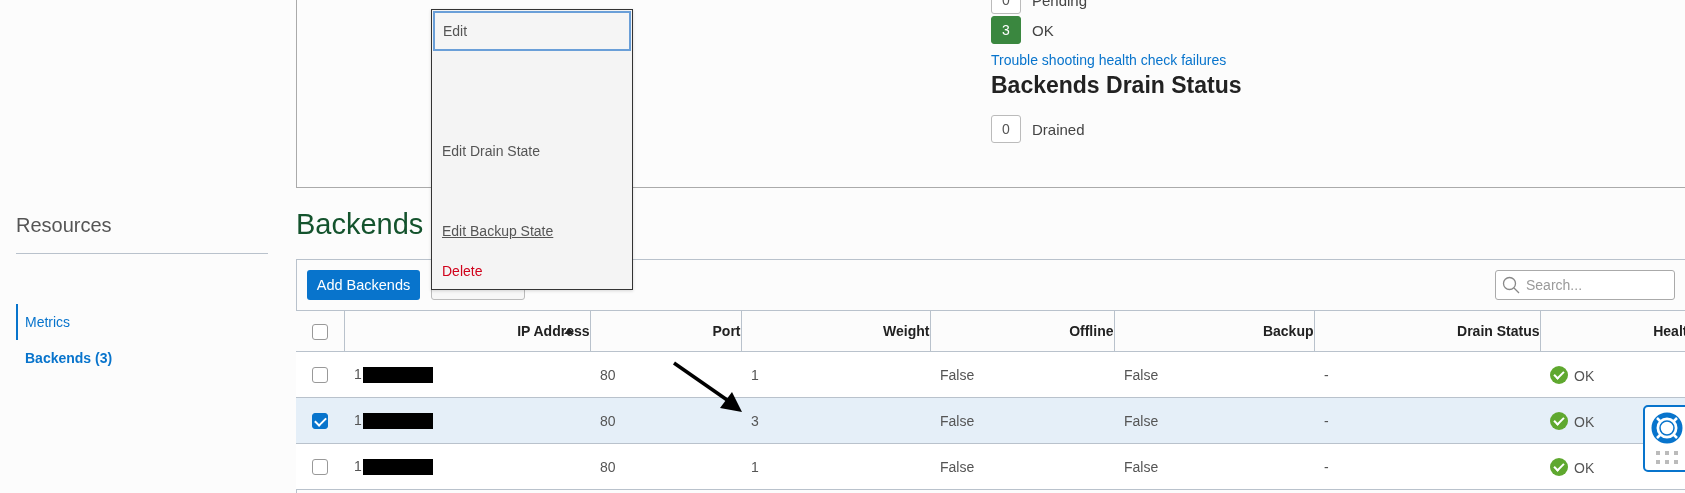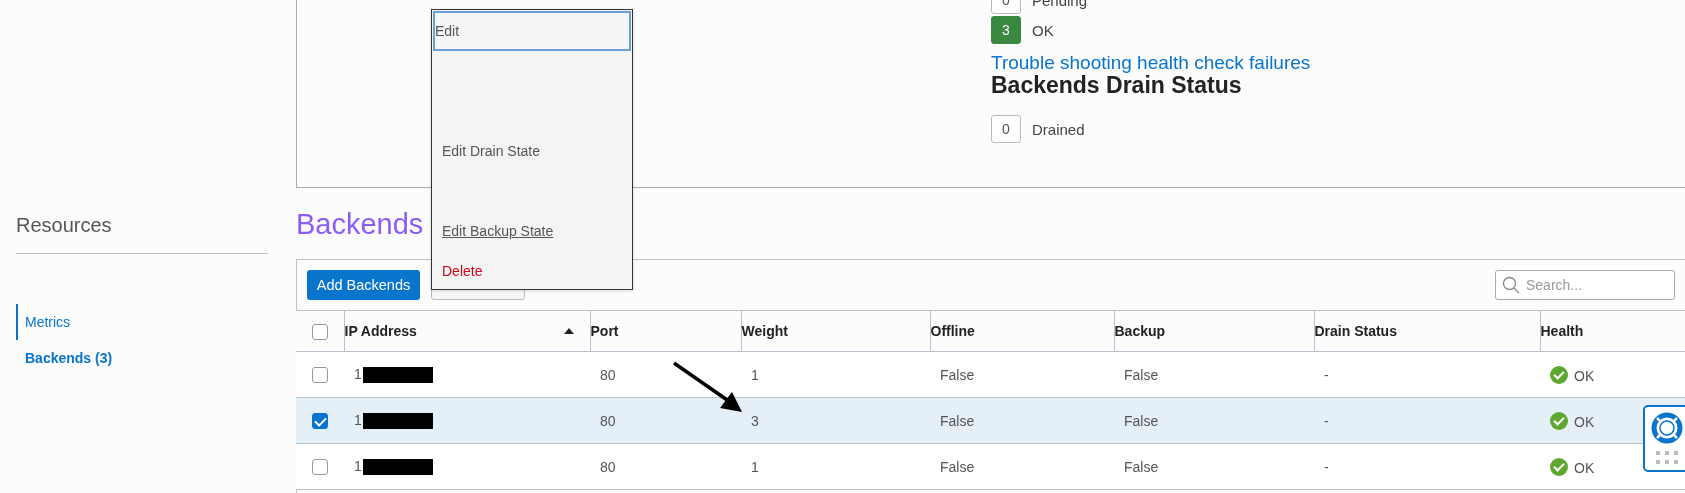--- a/index.html
+++ b/index.html
@@ -5,56 +5,56 @@
   * { box-sizing: border-box; margin: 0; padding: 0; }
   html, body { width: 1685px; height: 493px; overflow: hidden; background: #fcfcfc; font-family: "Liberation Sans", sans-serif; color: #333; }
   .abs { position: absolute; }
 
   
   .top-panel { position: absolute; left: 296px; top: -2px; width: 1400px; height: 190px; border-left: 1px solid #aaa; border-bottom: 1px solid #aaa; background: #fcfcfc; }
 
   .badge { position: absolute; width: 30px; height: 28px; border: 1px solid #bbb; border-radius: 3px; background: #fff; color: #555; font-size: 14px; display: flex; align-items: center; justify-content: center; }
   .badge.ok { background: #3a873f; border-color: #3a873f; color: #fff; }
   .badge-label { position: absolute; font-size: 15px; color: #444; }
-  .link { color: #0874cc; font-size: 19px; text-decoration: none; cursor: pointer; }
+  .link { color: #0874cc; font-size: 14px; text-decoration: none; cursor: pointer; }
   .h-drain { font-size: 23px; font-weight: bold; color: #222; text-align: right; }
 
   
   .res-title { position: absolute; left: 16px; top: 214px; font-size: 20px; color: #555; }
   .res-divider { position: absolute; left: 16px; top: 253px; width: 252px; height: 1px; background: #b9c2cc; }
   .side-link { position: absolute; left: 25px; font-size: 14px; color: #0874cc; cursor: pointer; margin-top: 36px; }
   .side-active-bar { position: absolute; left: 16px; top: 304px; width: 2px; height: 36px; background: #0874cc; }
 
   
-  .sec-title { position: absolute; left: 296px; top: 208px; font-size: 29px; color: #8b5cf6; }
+  .sec-title { position: absolute; left: 296px; top: 208px; font-size: 29px; color: #14532d; }
   .table-wrap { position: absolute; left: 296px; top: 259px; width: 1400px; height: 240px; border: 1px solid #b9c2cc; border-right: none; background: #fcfcfc; }
   .btn-primary { position: absolute; left: 307px; top: 270px; width: 113px; height: 30px; background: #0874cc; color: #fff; border: none; border-radius: 3px; font-size: 14.5px; font-family: "Liberation Sans", sans-serif; cursor: pointer; }
   .btn-secondary { position: absolute; left: 431px; top: 270px; width: 94px; height: 30px; background: #f7f7f7; border: 1px solid #bbb; border-radius: 3px; }
   .search { position: absolute; left: 1495px; top: 270px; width: 180px; height: 30px; border: 1px solid #aaa; border-radius: 3px; background: #fff; display: flex; align-items: center; padding-left: 6px; }
   .search input { border: none; outline: none; font-size: 14px; margin-left: 6px; width: 140px; color: #333; background: transparent; font-family: "Liberation Sans", sans-serif; }
   .search input::placeholder { color: #9a9a9a; }
 
   table { position: absolute; left: 296px; top: 310px; border-collapse: collapse; width: 1400px; table-layout: fixed; font-size: 14px; }
-  th { height: 41px; text-align: left; font-weight: bold; color: #222; border-top: 1px solid #b9c2cc; border-bottom: 1px solid #b9c2cc; border-right: 1px solid #b9c2cc; padding-left: 0; position: relative; background: #fcfcfc; }
+  th { height: 41px; text-align: right; font-weight: bold; color: #222; border-top: 1px solid #b9c2cc; border-bottom: 1px solid #b9c2cc; border-right: 1px solid #b9c2cc; padding-left: 0; position: relative; background: #fcfcfc; }
   th:first-child { padding-left: 0; text-align: center; }
   td { height: 46px; color: #555; border-bottom: 1px solid #b9c2cc; padding-left: 10px; background: #fff; }
   td:first-child { padding-left: 0; text-align: center; }
   tr.selected td { background: #e5eff8; }
   .sort-arrow { position: absolute; right: 16px; top: 17px; width: 0; height: 0; border-left: 5px solid transparent; border-right: 5px solid transparent; border-bottom: 6px solid #222; }
   .cb { display: inline-block; width: 16px; height: 16px; border: 1px solid #999; border-radius: 3px; background: #fff; vertical-align: middle; position: relative; cursor: pointer; }
   .cb.checked { background: #0874cc; border-color: #0874cc; }
   .cb.checked::after { content: ""; position: absolute; left: 4px; top: 1px; width: 5px; height: 9px; border: solid #fff; border-width: 0 2px 2px 0; transform: rotate(45deg); }
   .redact { display: inline-block; width: 70px; height: 16px; background: #000; vertical-align: middle; margin-left: 1px; }
   .ok-icon { display: inline-block; width: 18px; height: 18px; border-radius: 50%; background: #5fa82f; position: relative; vertical-align: -3px; margin-right: 6px; }
   .ok-icon::after { content: ""; position: absolute; left: 6px; top: 3px; width: 4px; height: 8px; border: solid #fff; border-width: 0 2px 2px 0; transform: rotate(45deg); }
 
   
   .menu { position: absolute; left: 431px; top: 9px; width: 202px; height: 281px; background: #f4f4f4; border: 1px solid #333; box-shadow: 0 1px 3px rgba(0,0,0,.15); }
   .menu-item { position: absolute; left: 0; width: 200px; height: 40px; font-size: 14px; color: #555; padding-left: 10px; display: flex; align-items: center; cursor: pointer; }
-  .menu-item.focused { border: 2px solid #6a9fd8; background: #f5f5f5; left: 1px; width: 198px; padding-left: 0; }
+  .menu-item.focused { border: 2px solid #6a9fd8; background: #f5f5f5; left: 1px; width: 198px; padding-left: 8px; }
   .menu-item.highlight { border: 4px solid #000; background: #ececec; left: 0; width: 200px; padding-left: 7px; }
   .menu-item.danger { color: #d0021b; }
 
   
   .annot { position: absolute; left: 670px; top: 360px; }
 
   
   .help { position: absolute; left: 1643px; top: 405px; width: 50px; height: 67px; border: 2px solid #0874cc; border-radius: 5px; background: #fff; cursor: pointer; }
 </style>
 </head>

